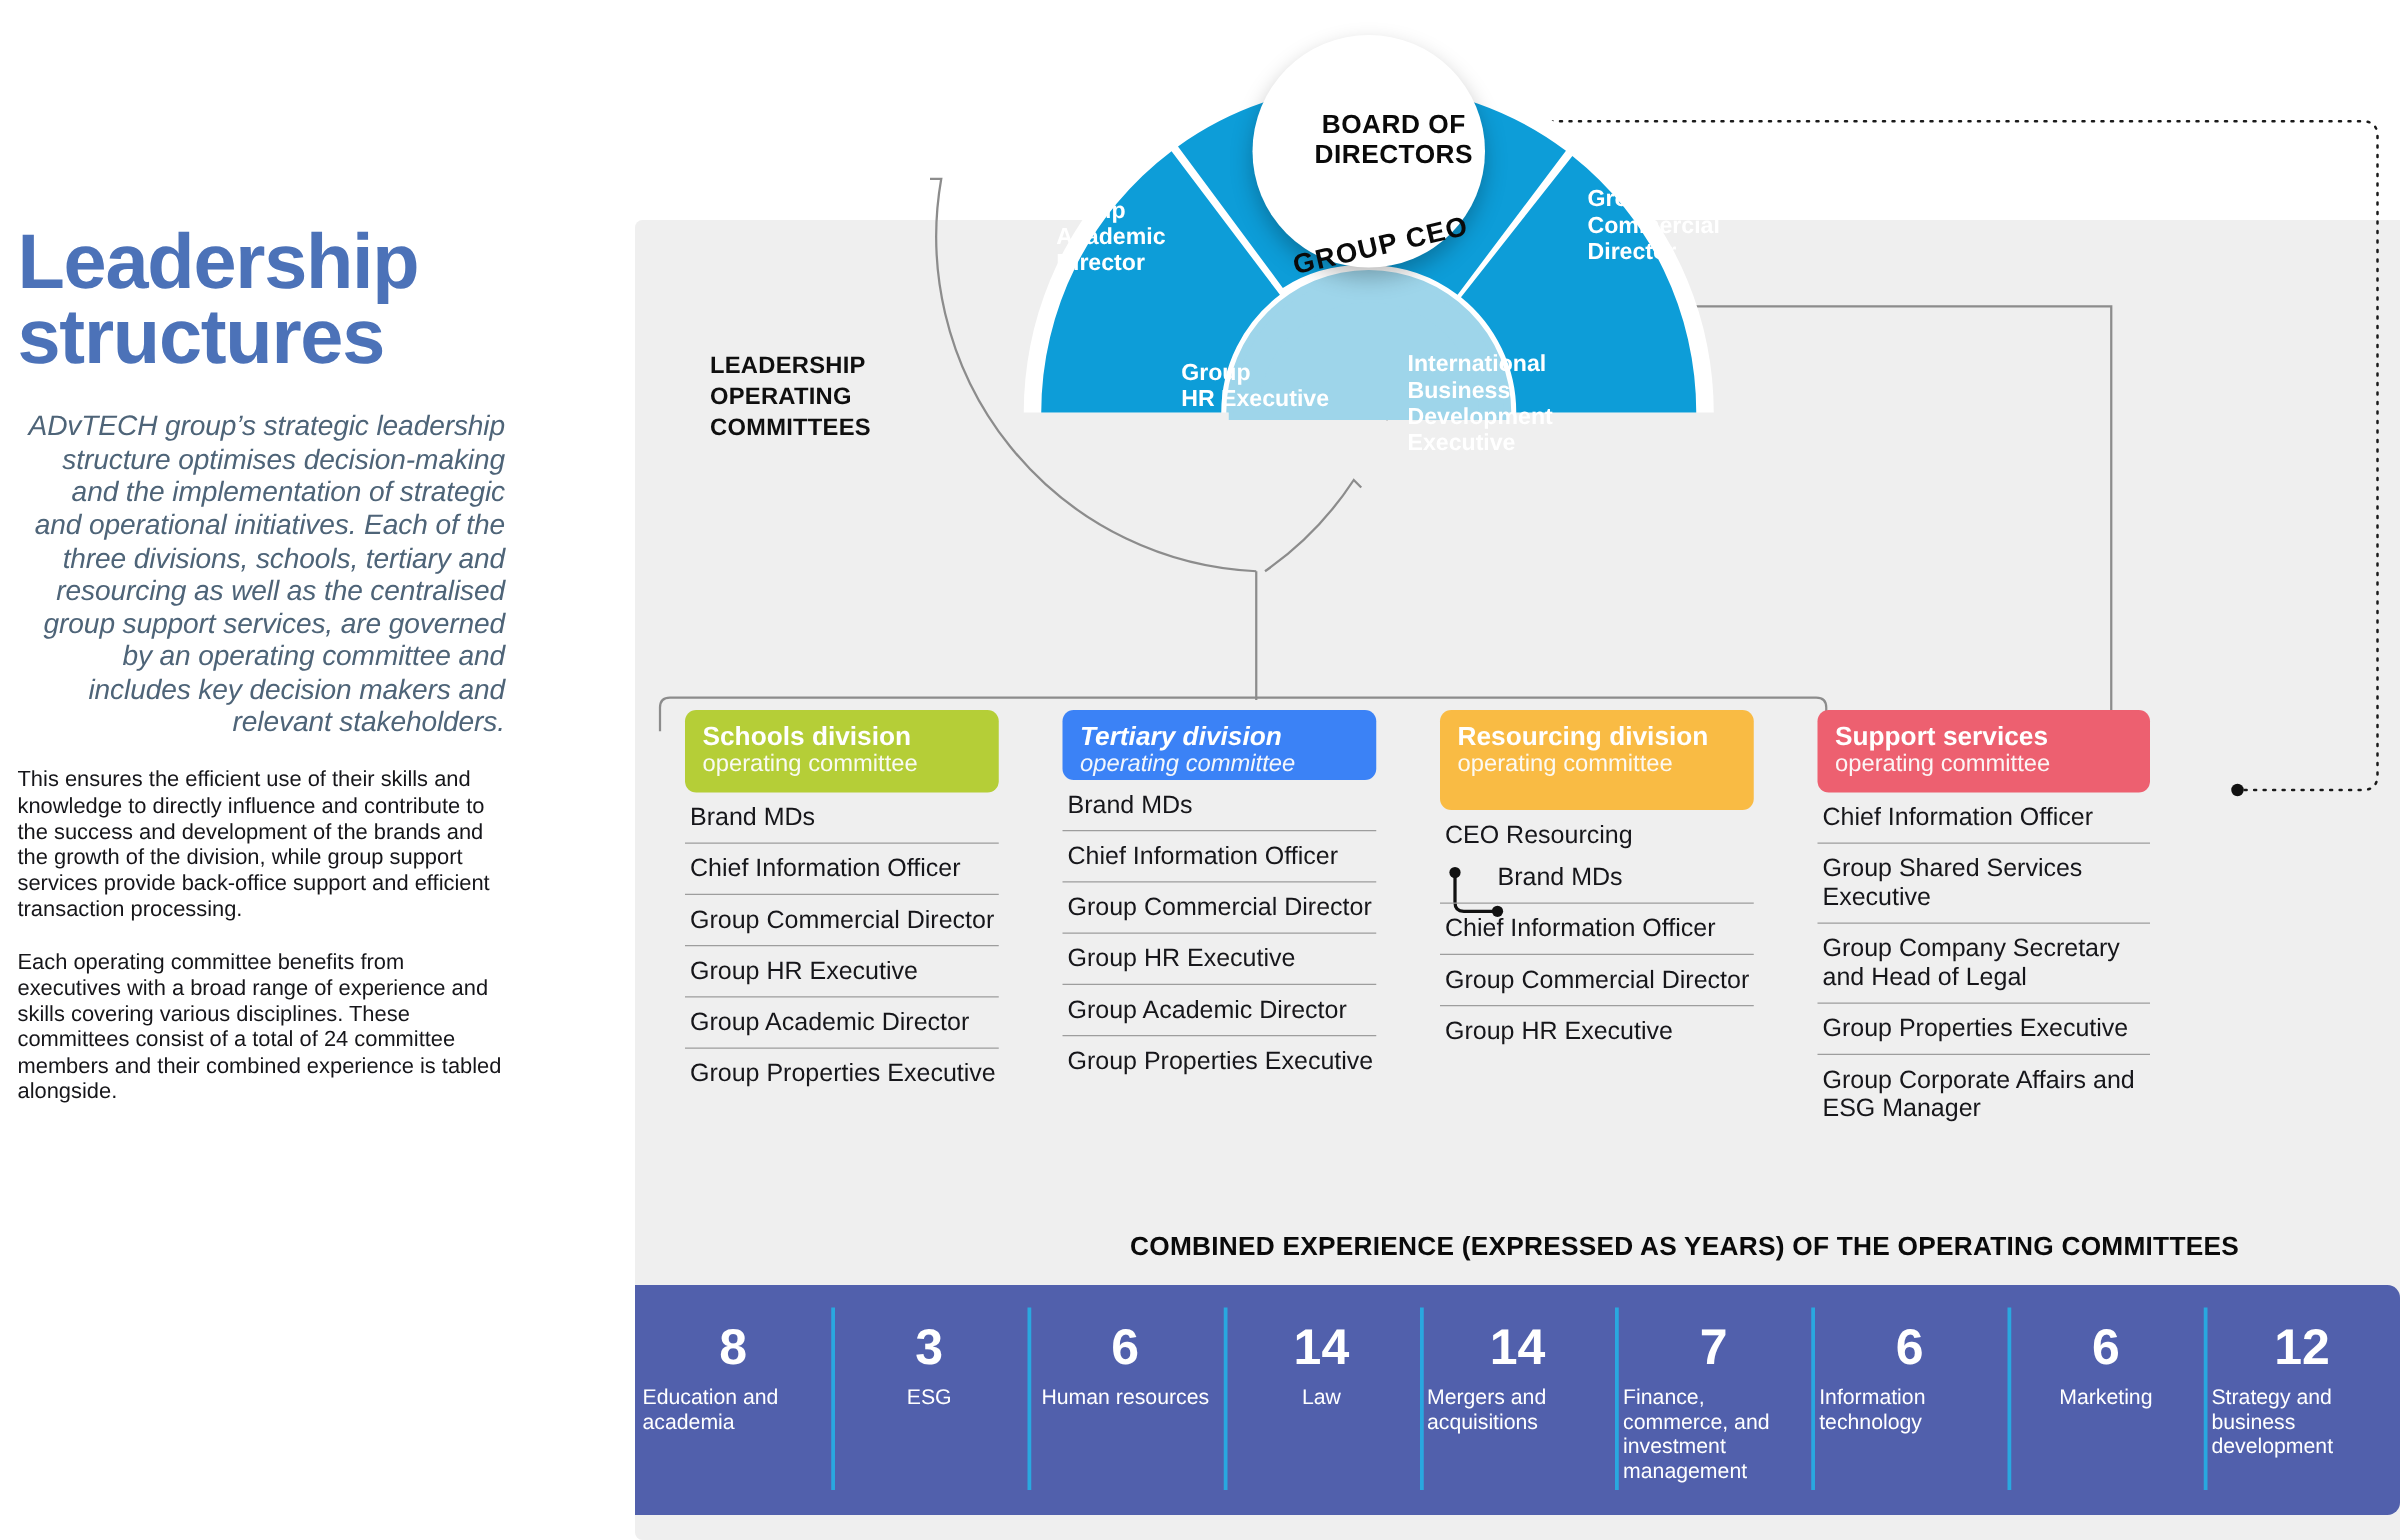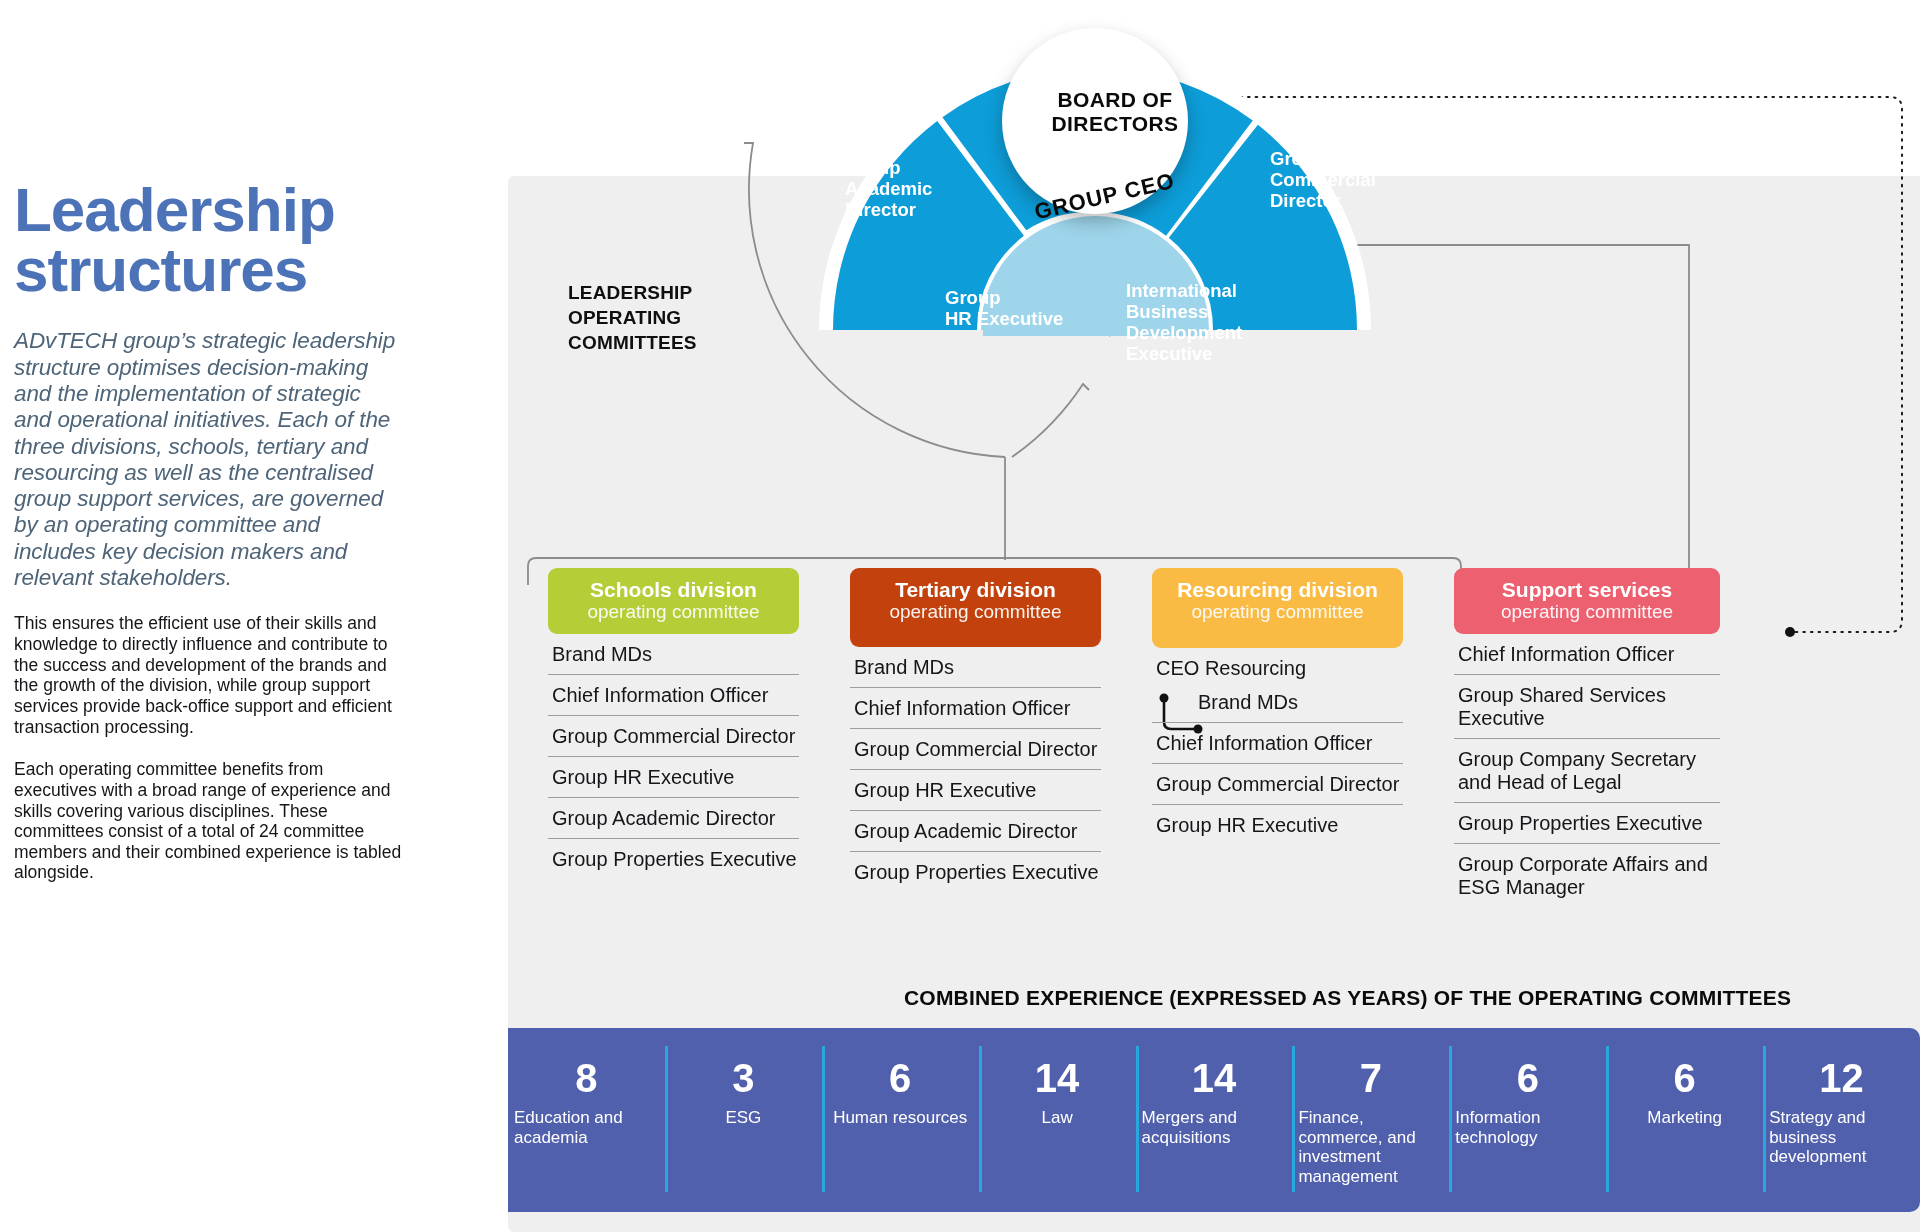--- a/index.html
+++ b/index.html
@@ -17,21 +17,21 @@
   }
 
   
   .left-col{position:absolute;left:14px;top:180px;width:390px;}
   .title{
     font-size:62px;line-height:0.97;font-weight:bold;color:#4c72b8;
     letter-spacing:-1px;margin:0 0 28px 0;
   }
   .lead-para{
     font-size:22.5px;line-height:1.17;color:#4e6478;font-style:italic;
-    margin:0 0 22px 0;letter-spacing:-0.1px;
+    margin:0 0 22px 0;letter-spacing:-0.1px;text-align:right;
   }
   .body-para{
     font-size:17.5px;line-height:1.18;color:#16161a;margin:0 0 22px 0;
   }
   .fan-label{
     position:absolute;left:568px;top:280px;width:180px;
     font-size:19px;font-weight:bold;line-height:1.32;color:#0f0f0f;
     letter-spacing:0.2px;text-transform:uppercase;
   }
   .seg-text{
@@ -53,21 +53,20 @@
     font-size:22px;font-weight:bold;color:#0a0a0a;letter-spacing:1px;
     transform:rotate(-13deg);transform-origin:0 0;
   }
 
   
   .cards{position:absolute;left:548px;top:568px;}
   .card{position:absolute;top:0;}
   .card-head{
     border-radius:9px;padding:10px 14px 12px 14px;color:#fff;
     box-sizing:border-box;
-    text-align:center;
   }
   .card-head .t1{font-size:21px;font-weight:bold;line-height:1.1;}
   .card-head .t2{font-size:19px;line-height:1.2;color:#fdfdfd;opacity:0.95;}
   .row{
     font-size:20px;color:#16161a;padding:9px 2px 8px 4px;
     border-bottom:1.6px solid #9d9d9d;line-height:1.15;
   }
   .row.last{border-bottom:none;}
   .row.noline{border-bottom:none;padding-bottom:2px;}
   .row.sub{padding-left:46px;}
@@ -204,21 +203,21 @@
       </div>
       <div class="row">Brand MDs</div>
       <div class="row">Chief Information Officer</div>
       <div class="row">Group Commercial Director</div>
       <div class="row">Group HR Executive</div>
       <div class="row">Group Academic Director</div>
       <div class="row last">Group Properties Executive</div>
     </div>
 
     <div class="card" style="left:302px;width:251px;">
-      <div class="card-head" style="background:#c2410c;height:79px;">
+      <div class="card-head" style="background:#3b82f6;height:56px;font-style:italic;">
         <div class="t1">Tertiary division</div>
         <div class="t2">operating committee</div>
       </div>
       <div class="row">Brand MDs</div>
       <div class="row">Chief Information Officer</div>
       <div class="row">Group Commercial Director</div>
       <div class="row">Group HR Executive</div>
       <div class="row">Group Academic Director</div>
       <div class="row last">Group Properties Executive</div>
     </div>

